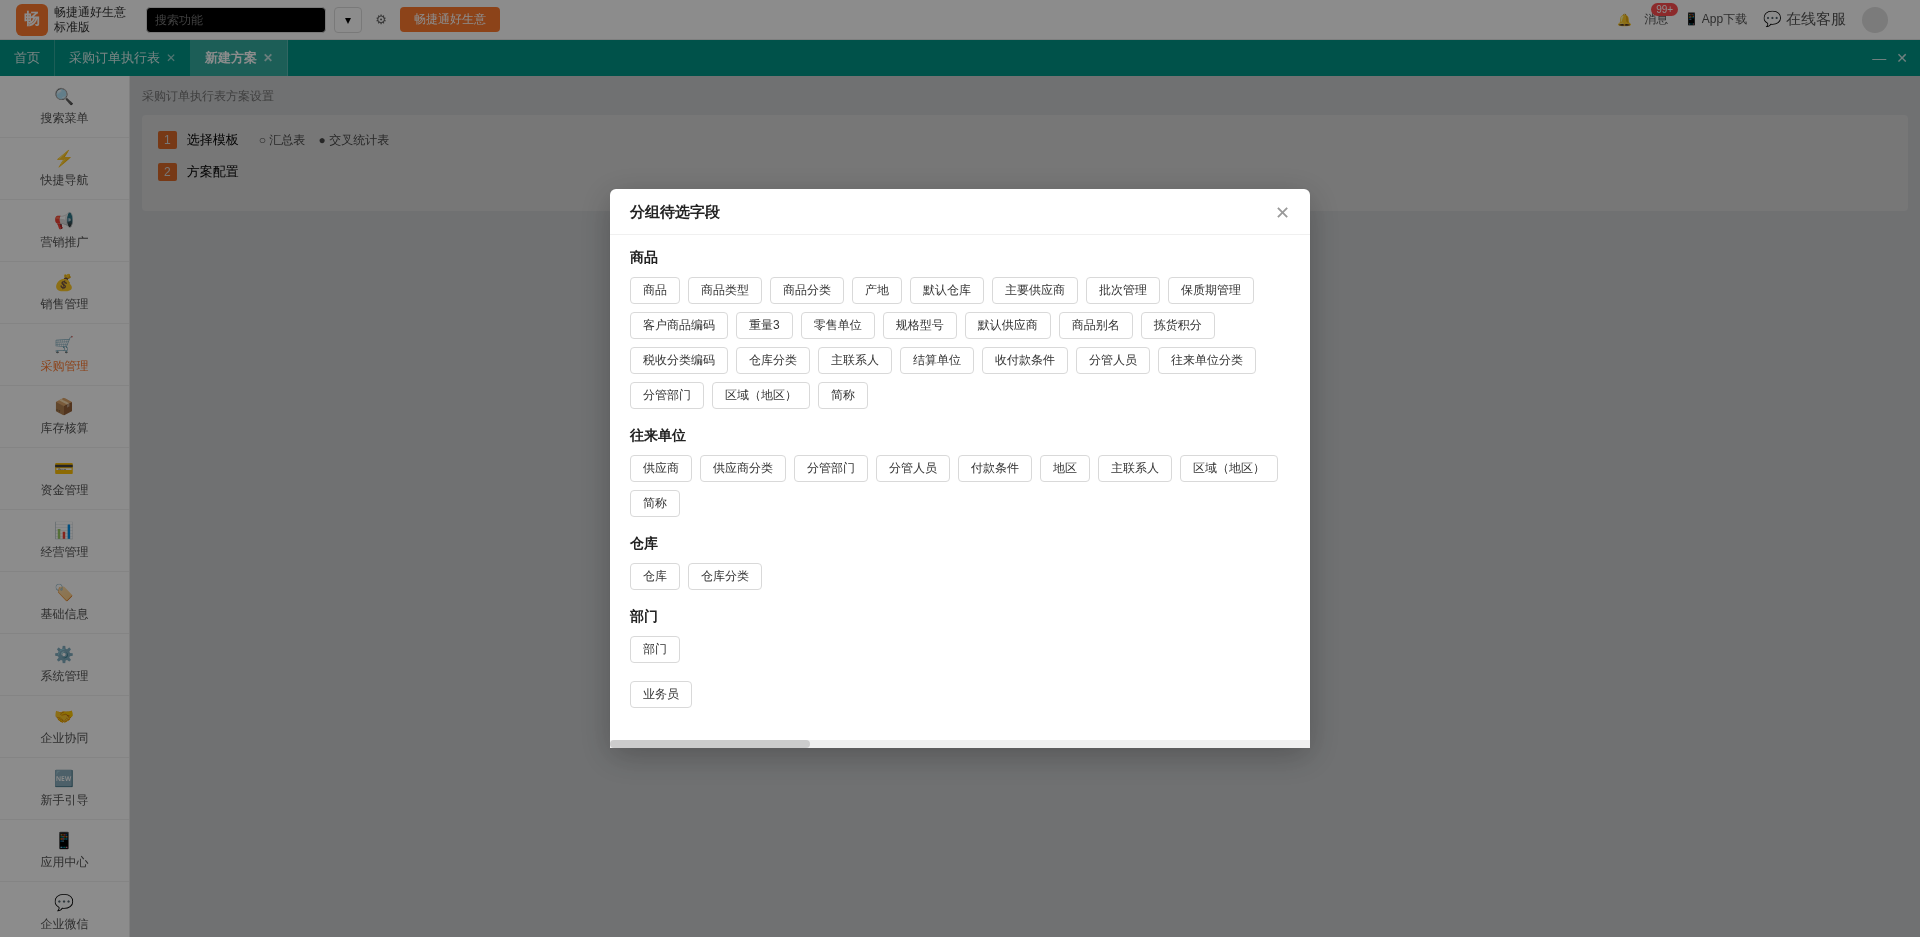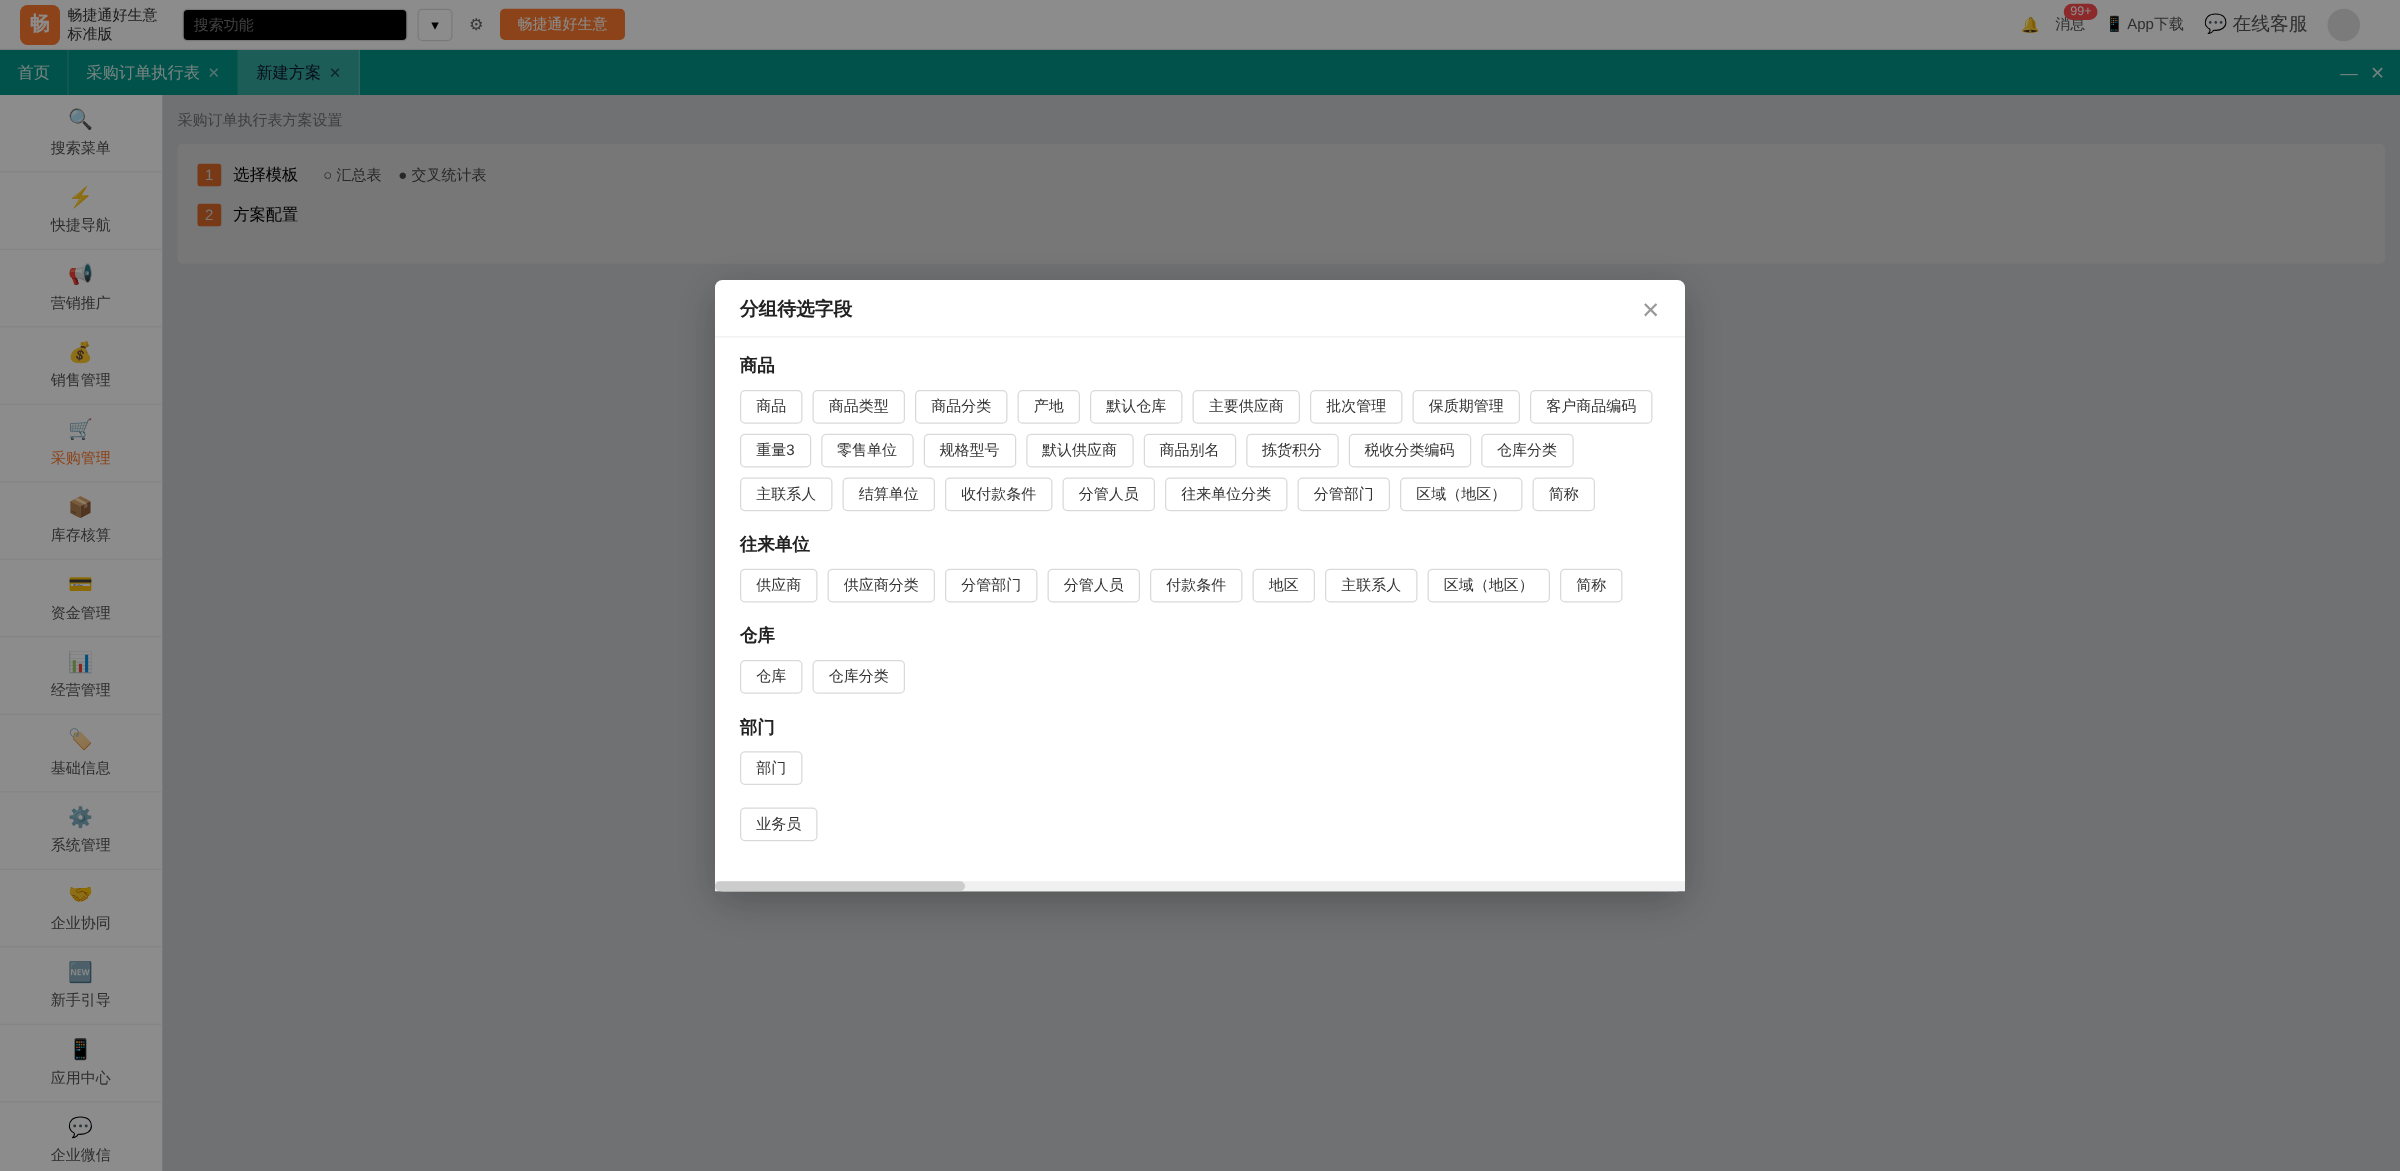--- a/index.html
+++ b/index.html
@@ -111,21 +111,22 @@
       align-items: center;
       padding: 0 14px;
       font-size: 13px;
       color: rgba(255,255,255,0.85);
       cursor: pointer;
       border-right: 1px solid rgba(255,255,255,0.2);
       white-space: nowrap;
     }
     .tab-item.active {
       background: rgba(255,255,255,0.2);
-      color: #0f172a;
+      color: #ffffff;
+      font-weight: bold;
     }
     .tab-close { margin-left: 6px; font-size: 12px; opacity: 0.7; }
     .tab-bar-right {
       margin-left: auto;
       display: flex;
       align-items: center;
       padding-right: 12px;
     }
     .tab-bar-icon { color: rgba(255,255,255,0.8); font-size: 14px; cursor: pointer; margin-left: 10px; }
 
@@ -182,21 +183,21 @@
       top: 0; left: 0; right: 0; bottom: 0;
       background: rgba(0,0,0,0.45);
       z-index: 100;
       display: flex;
       align-items: center;
       justify-content: center;
     }
     .modal {
       background: white;
       border-radius: 6px;
-      width: 776px;
+      width: 700px;
       max-height: 620px;
       display: flex;
       flex-direction: column;
       box-shadow: 0 8px 32px rgba(0,0,0,0.25);
     }
     .modal-header {
       display: flex;
       align-items: center;
       justify-content: space-between;
       padding: 14px 20px 12px;

